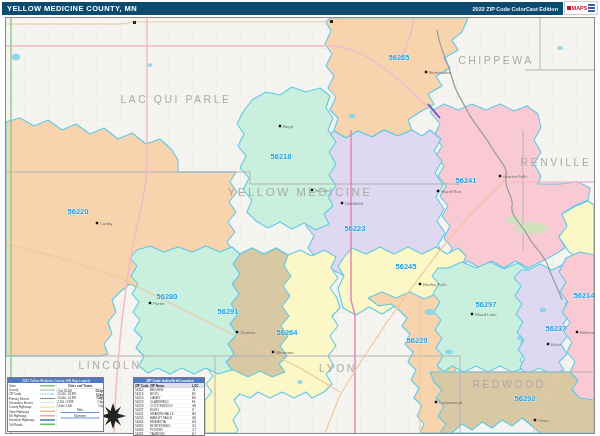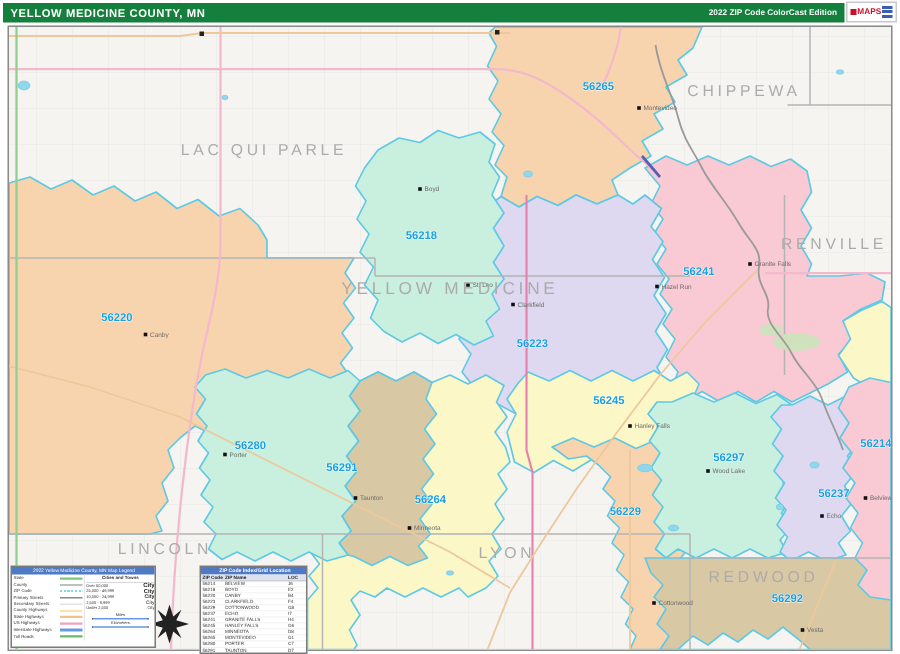--- a/index.html
+++ b/index.html
@@ -1,21 +1,21 @@
 <!DOCTYPE html>
 <html><head>
 <meta charset="utf-8">
 <style>
   html,body{margin:0;padding:0;}
   body{width:600px;height:436px;position:relative;background:#ffffff;
        font-family:"Liberation Sans", sans-serif;overflow:hidden;}
 
   
   .hdr-bar{position:absolute;left:2px;top:2px;width:561px;height:13px;
-           background:#15803d;color:#fff;display:flex;align-items:center;
+           background:#0c4a6e;color:#fff;display:flex;align-items:center;
            justify-content:space-between;padding:0 5px;box-sizing:border-box;}
   .hdr-title{font-size:7.5px;font-weight:bold;letter-spacing:.4px;}
   .hdr-edition{font-size:5.5px;font-weight:bold;opacity:.95;}
   .hdr-logo{position:absolute;right:2px;top:1px;width:34px;height:14px;background:#fff;
             border:1px solid #c9c9c9;box-sizing:border-box;display:flex;align-items:center;
             justify-content:center;gap:1px;}
   .hdr-logo .sq{width:4px;height:4px;background:#c8102e;display:inline-block;}
   .hdr-logo .txt{color:#c8102e;font-size:5.5px;font-weight:bold;}
   .hdr-logo .bars{display:inline-block;width:7px;height:8px;
                   background:linear-gradient(#3a5fae 2px,#fff 2px,#fff 3px,#3a5fae 3px,#3a5fae 5px,#fff 5px,#fff 6px,#3a5fae 6px);}

